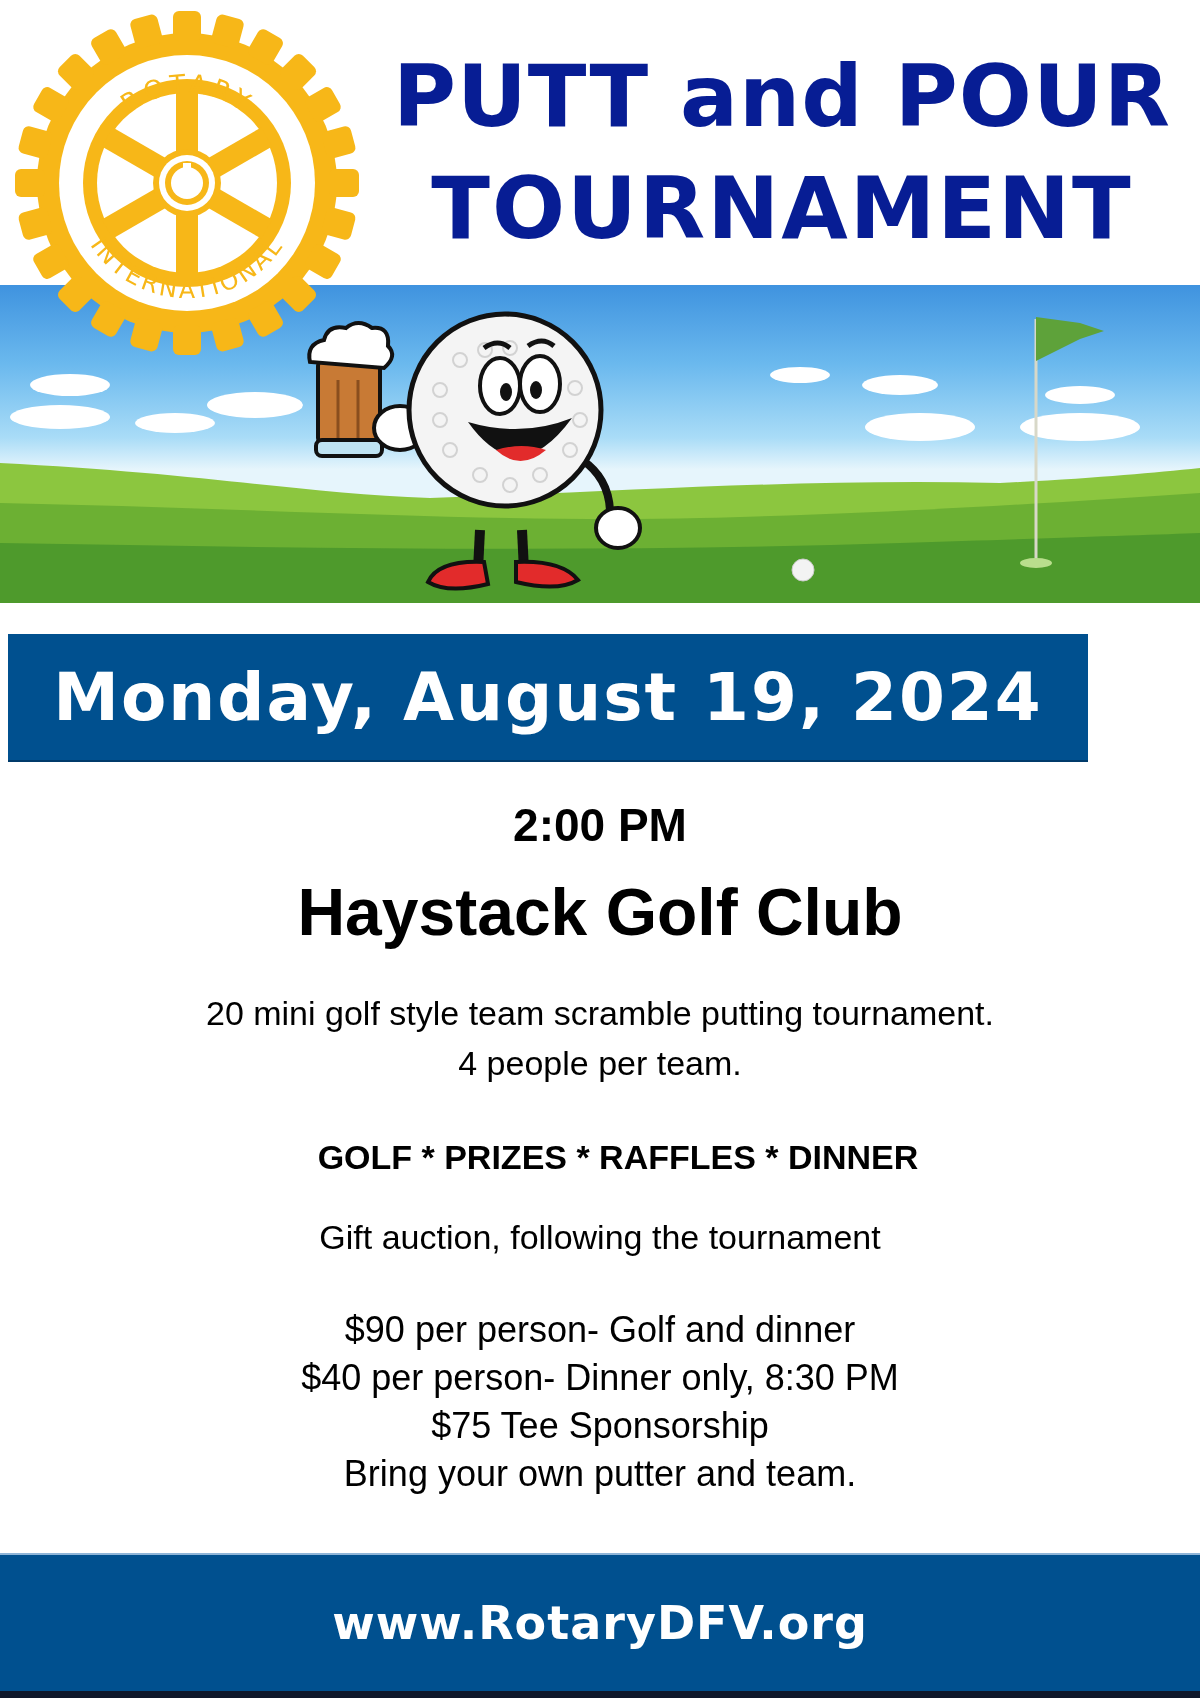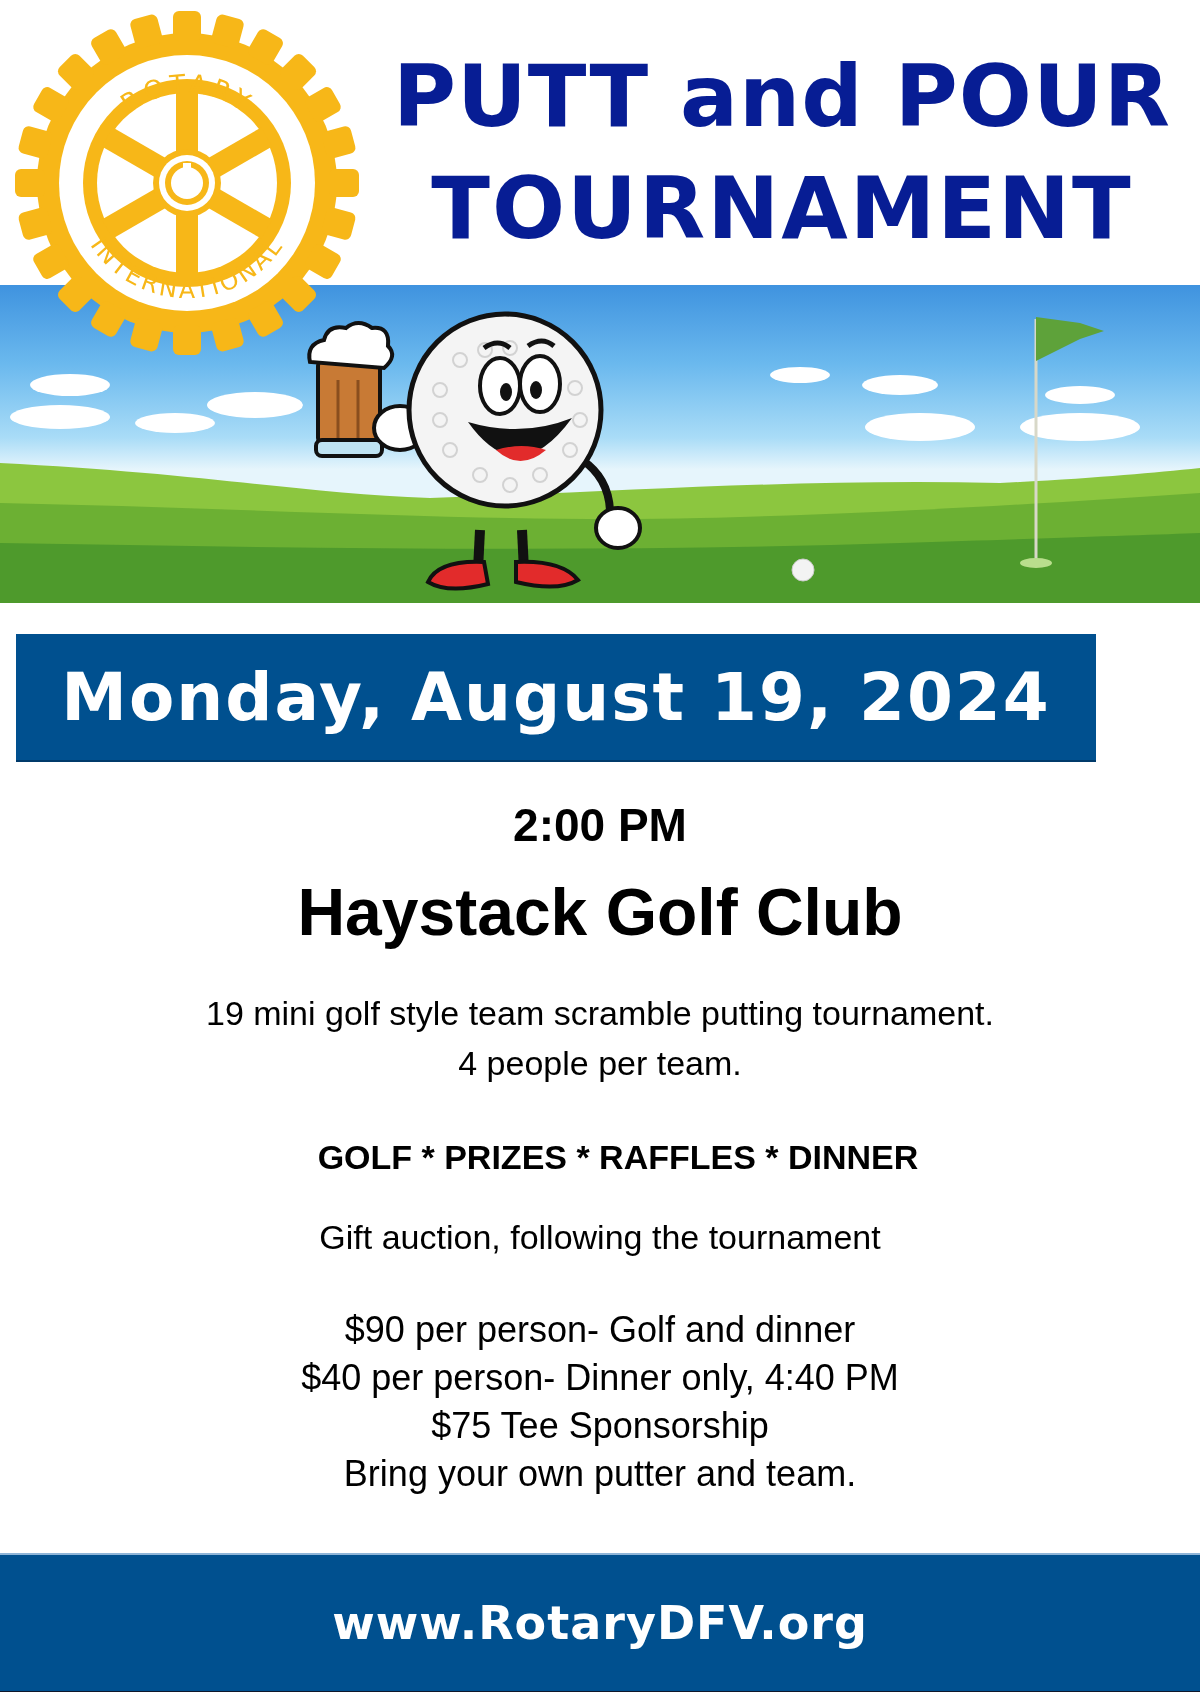--- a/index.html
+++ b/index.html
@@ -13,32 +13,32 @@
   .banner { position: absolute; left: 0; top: 285px; width: 1200px; height: 318px; overflow: hidden;
     background: linear-gradient(to bottom, #3f93df 0%, #6bb9ee 25%, #a9dcf7 48%, #e6f5fc 58%, #e6f5fc 60%); }
   .hills { position: absolute; left: 0; bottom: 0; width: 1200px; height: 180px; }
 
   .logo { position: absolute; left: 12px; top: 8px; width: 350px; height: 350px; }
 
   .mascot { position: absolute; left: 300px; top: 300px; width: 400px; height: 300px; }
 
   .flag { position: absolute; left: 990px; top: 300px; width: 140px; height: 290px; }
 
-  .date-bar { position: absolute; left: 16px; top: 634px; width: 1080px; height: 126px; background: #00508f; display: flex; align-items: center; justify-content: center; border-bottom: 2px solid #003a6a; }
+  .date-bar { position: absolute; left: 8px; top: 634px; width: 1080px; height: 126px; background: #00508f; display: flex; align-items: center; justify-content: center; border-bottom: 2px solid #003a6a; }
   .date-text { color: #ffffff; font-family: "DejaVu Sans", sans-serif; font-weight: bold; font-size: 66px; letter-spacing: 2px; }
 
   .content { position: absolute; left: 0; top: 780px; width: 1200px; text-align: center; color: #000; }
   .time { font-weight: bold; font-size: 46px; line-height: 90px; margin-top: 0; }
   .venue { font-weight: bold; font-size: 66px; line-height: 84px; }
   .desc { font-size: 34px; line-height: 50px; margin-top: 34px; }
   .features { font-weight: bold; font-size: 34px; line-height: 50px; margin-top: 44px; padding-left: 36px; }
   .auction { font-size: 34px; line-height: 50px; margin-top: 30px; }
   .pricing { font-size: 36px; line-height: 48px; margin-top: 44px; }
 
-  .footer-bar { position: absolute; left: 0; top: 1553px; width: 1200px; height: 136px; background: #00508f; display: flex; align-items: center; justify-content: center; border-top: 2px solid #8fb5d8; border-bottom: 1px solid #0f172a; }
+  .footer-bar { position: absolute; left: 0; top: 1553px; width: 1200px; height: 136px; background: #00508f; display: flex; align-items: center; justify-content: center; border-top: 2px solid #8fb5d8; border-bottom: 8px solid #0f172a; }
   .url { color: #ffffff; font-family: "DejaVu Sans", sans-serif; font-weight: bold; font-size: 46px; letter-spacing: 1px; }
 </style>
 </head>
 <body>
 
 <div class="header">
   <div class="title">
     <span class="l1">PUTT and POUR</span>
     <span class="l2">TOURNAMENT</span>
   </div>
@@ -188,28 +188,28 @@
 </svg>
 
 <div class="date-bar">
   <span class="date-text">Monday, August 19, 2024</span>
 </div>
 
 <div class="content">
   <div class="time">2:00 PM</div>
   <div class="venue">Haystack Golf Club</div>
   <div class="desc">
-    <div>19 mini golf style team scramble putting tournament.</div>
+    <div>20 mini golf style team scramble putting tournament.</div>
     <div>4 people per team.</div>
   </div>
   <div class="features">GOLF * PRIZES * RAFFLES * DINNER</div>
   <div class="auction">Gift auction, following the tournament</div>
   <div class="pricing">
     <div>$90 per person- Golf and dinner</div>
-    <div>$40 per person- Dinner only, 4:40 PM</div>
+    <div>$40 per person- Dinner only, 8:30 PM</div>
     <div>$75 Tee Sponsorship</div>
     <div>Bring your own putter and team.</div>
   </div>
 </div>
 
 <div class="footer-bar">
   <span class="url">www.RotaryDFV.org</span>
 </div>
 
 </body></html>

